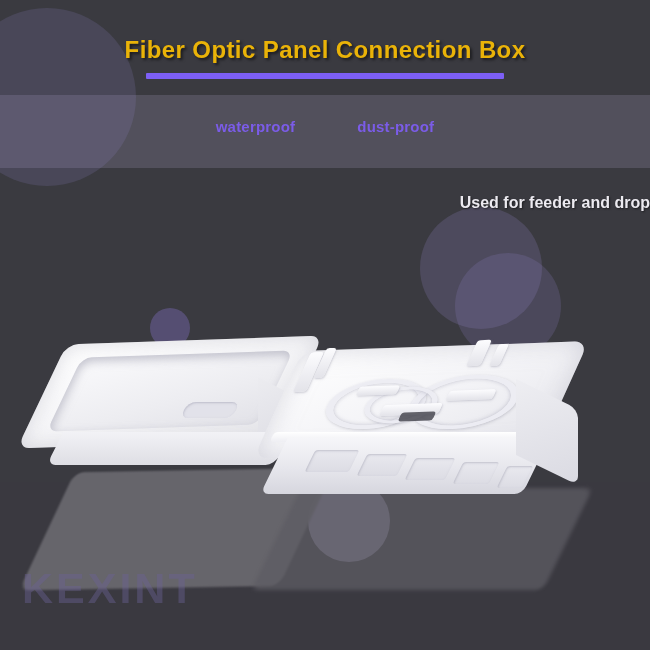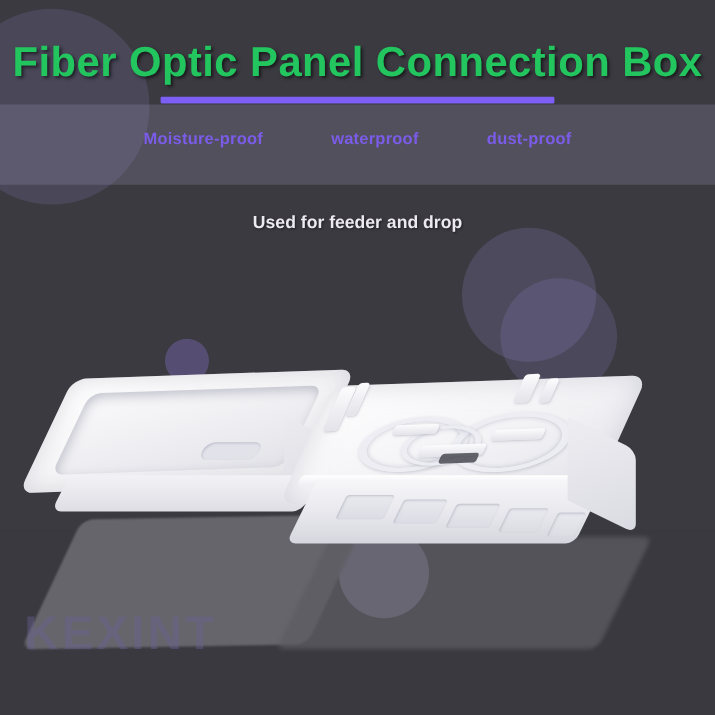--- a/index.html
+++ b/index.html
@@ -49,23 +49,23 @@
   .blob-low {
     left:308px; top:480px; width:82px; height:82px;
     background:rgba(205,195,240,0.55);
   }
 
   
   .header { position:absolute; left:0; right:0; top:0; text-align:center; }
 
   .title {
     margin-top:36px;
-    font-size:38px;
+    font-size:24px;
     font-weight:bold;
-    color:#22c55e;
+    color:#eab308;
     letter-spacing:0.4px;
     text-shadow:2px 2px 3px rgba(0,0,0,0.55);
   }
 
   .title-underline {
     width:358px; height:6px;
     margin:9px auto 0;
     background:#7d5ff5;
     border-radius:1px;
   }
@@ -77,32 +77,32 @@
   }
   .feature {
     font-size:15px;
     font-weight:bold;
     color:#7b5ce8;
     letter-spacing:0.2px;
   }
 
   .description {
     position:absolute; left:0; right:0; top:183px;
-    text-align:center;
+    text-align:right;
     color:#eceaf0;
     font-size:16px;
     font-weight:bold;
     line-height:40px;
     text-shadow:1px 1px 2px rgba(0,0,0,0.5);
   }
   .description div { white-space:nowrap; }
 
   
   .watermark {
-    position:absolute; left:22px; top:552px;
+    position:absolute; left:22px; top:564px;
     font-size:43px; font-weight:bold;
     letter-spacing:3px;
     color:rgba(108,98,150,0.42);
     text-align:right;
   }
 
   
   .product-stage { position:absolute; left:0; right:0; top:320px; height:330px; }
 
   
@@ -250,21 +250,20 @@
   <div class="blob blob-mid"></div>
   <div class="blob blob-low"></div>
 </div>
 
 <div class="header">
   <div class="title">Fiber Optic Panel Connection Box</div>
   <div class="title-underline"></div>
 </div>
 
 <div class="features">
-  <span class="feature">Moisture-proof</span>
   <span class="feature">waterproof</span>
   <span class="feature">dust-proof</span>
 </div>
 
 <div class="description">
   <div>Used for feeder and drop</div>
 </div>
 
 <div class="product-stage">
 

